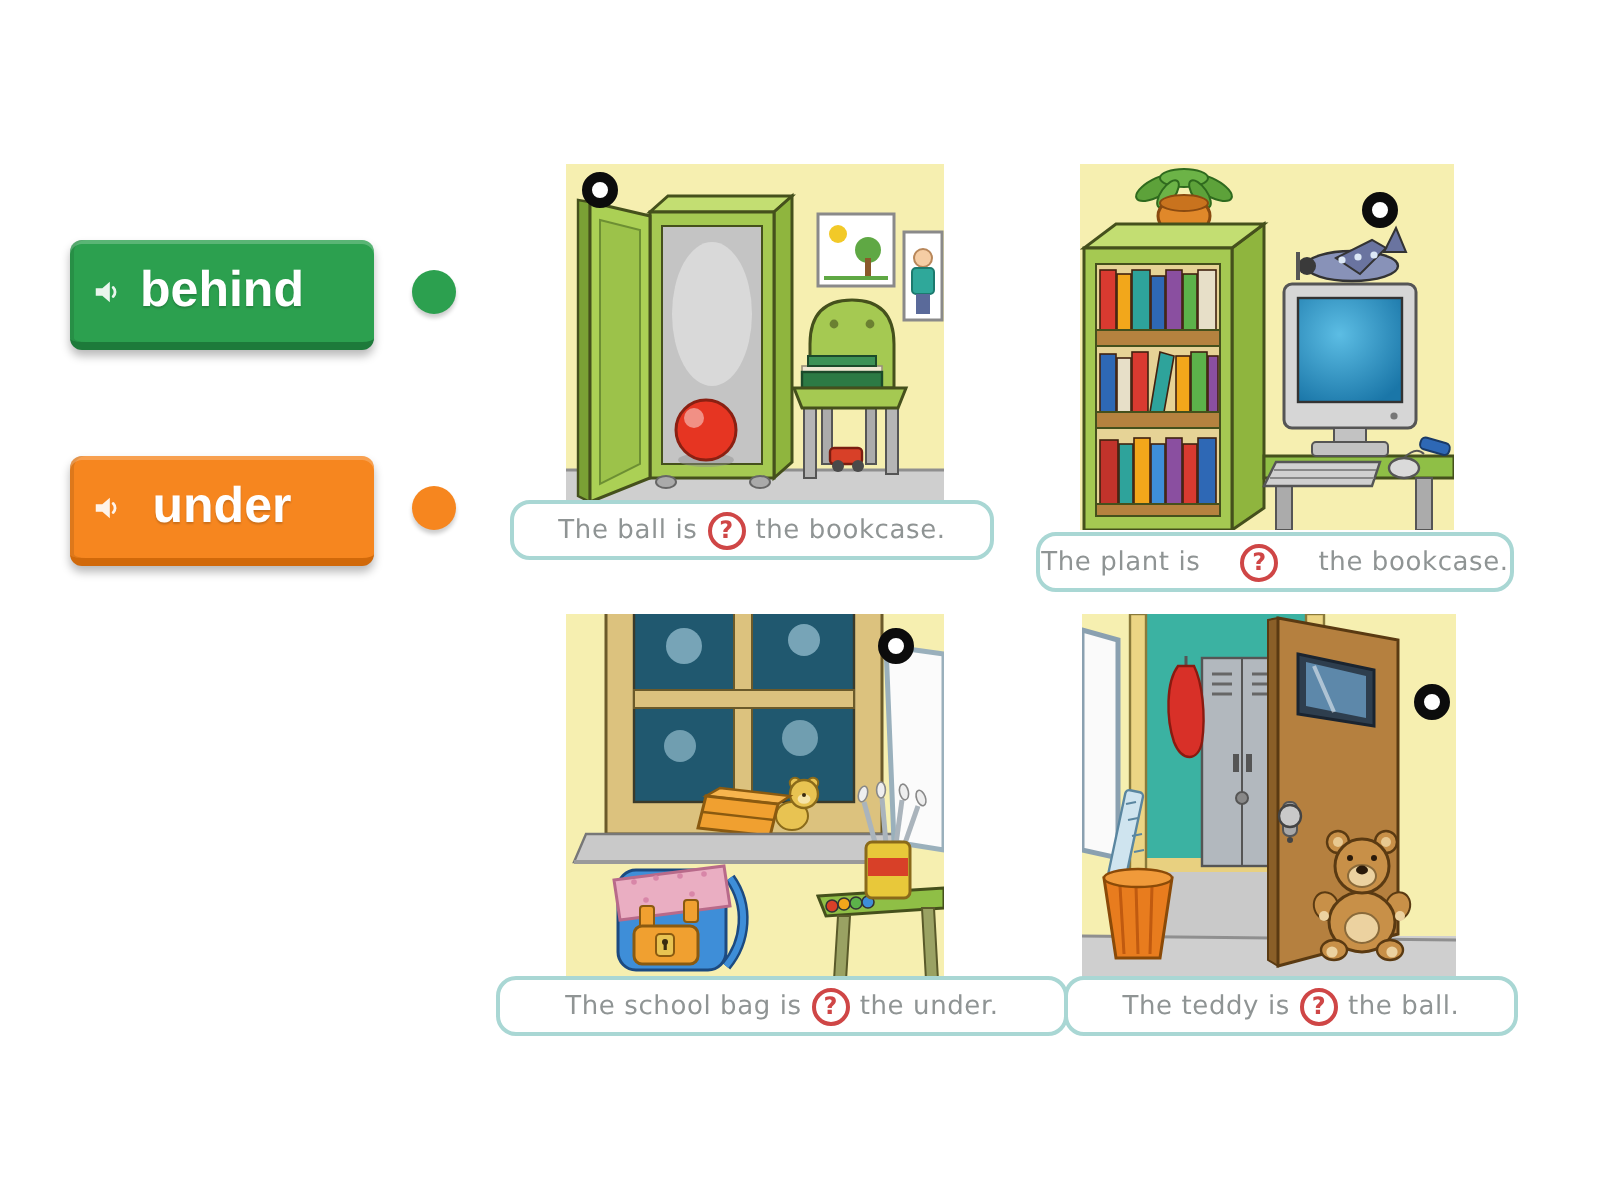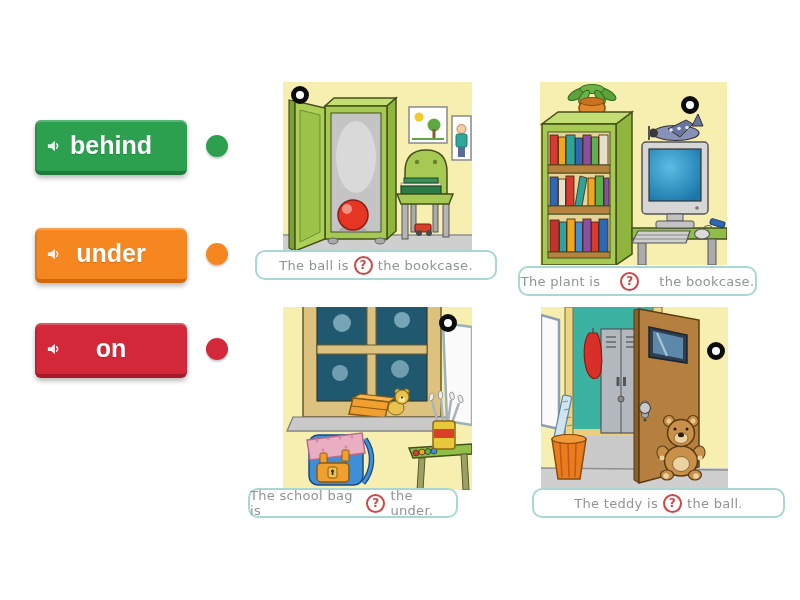--- a/index.html
+++ b/index.html
@@ -29,22 +29,22 @@
 
   .marker{position:absolute;width:8px;height:8px;background:#fff;box-sizing:content-box;
           border:5px solid var(--marker-ring,#0c0c0c);border-radius:50%;cursor:pointer;}
 
   .caption{position:absolute;height:30px;background:#fff;border:2px solid var(--caption-border,#a9d7d4);
            border-radius:10px;display:flex;align-items:center;justify-content:center;gap:5px;
            color:var(--caption-text,#8f9494);font-size:13px;font-family:"DejaVu Sans",sans-serif;
            letter-spacing:.3px;box-sizing:border-box;}
   .cap1{left:255px;top:250px;width:242px;}
   .cap2{left:518px;top:266px;width:239px;gap:20px;}
-  .cap3{left:248px;top:488px;width:210px;}
-  .cap4{left:532px;top:488px;width:253px;}
+  .cap3{left:248px;top:488px;width:286px;}
+  .cap4{left:532px;top:488px;width:227px;}
   .qmark{display:inline-flex;align-items:center;justify-content:center;width:15px;height:15px;
          border:2px solid var(--question-mark,#cf4646);border-radius:50%;color:var(--question-mark,#cf4646);
          font-weight:bold;font-size:12px;background:#fff;flex:0 0 auto;}
 </style>
 </head>
 <body>
 
 <div class="stage">
 
   
@@ -62,31 +62,20 @@
   <div class="word-btn w1" style="--c: #f6861f; --cd: #d1690a;">
     <span class="stem"></span>
     <span class="dot"></span>
     <span class="spk">
       <svg width="15" height="15" viewBox="0 0 16 16">
           <polygon points="2,6 5.5,6 9.5,2.5 9.5,13.5 5.5,10 2,10" fill="#fff"></polygon>
           <path d="M11.3,5.6 a3.4,3.4 0 0 1 0,4.8" stroke="#fff" fill="none" stroke-width="1.5" stroke-linecap="round"></path>
         </svg>
     </span>
     <span class="label">under</span>
-  </div>
-  <div class="word-btn w2" style="--c: #d3283a; --cd: #a81a29;">
-    <span class="stem"></span>
-    <span class="dot"></span>
-    <span class="spk">
-      <svg width="15" height="15" viewBox="0 0 16 16">
-          <polygon points="2,6 5.5,6 9.5,2.5 9.5,13.5 5.5,10 2,10" fill="#fff"></polygon>
-          <path d="M11.3,5.6 a3.4,3.4 0 0 1 0,4.8" stroke="#fff" fill="none" stroke-width="1.5" stroke-linecap="round"></path>
-        </svg>
-    </span>
-    <span class="label">on</span>
   </div>
 
   
   <div style="display:contents">
     <div class="pic p1">
       <svg viewBox="0 0 189 183">
         <rect width="189" height="183" fill="#f6efb0"></rect>
         <rect y="153" width="189" height="30" fill="#cfcfcf"></rect>
         <line x1="0" y1="153" x2="189" y2="153" stroke="#8f8f8f" stroke-width="1.5"></line>
         <polygon points="42,24 104,24 113,16 51,16" fill="#c3de72" stroke="#45501c" stroke-width="1.5"></polygon>

